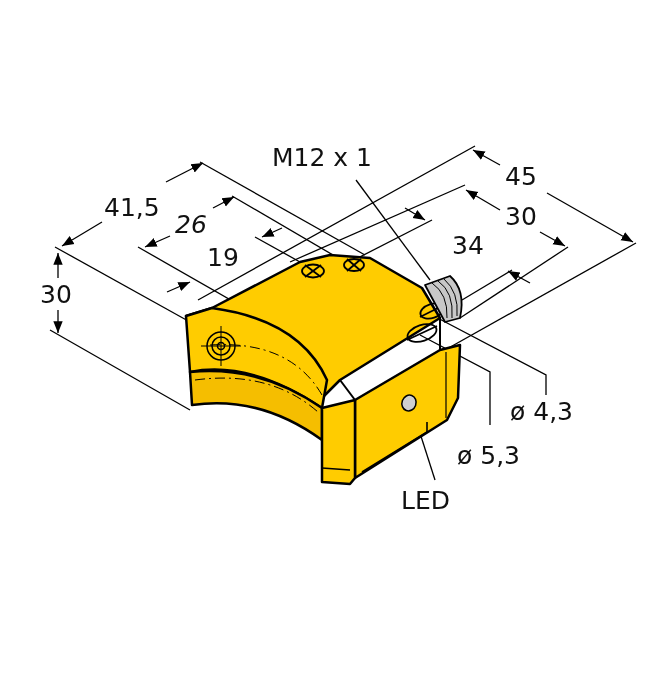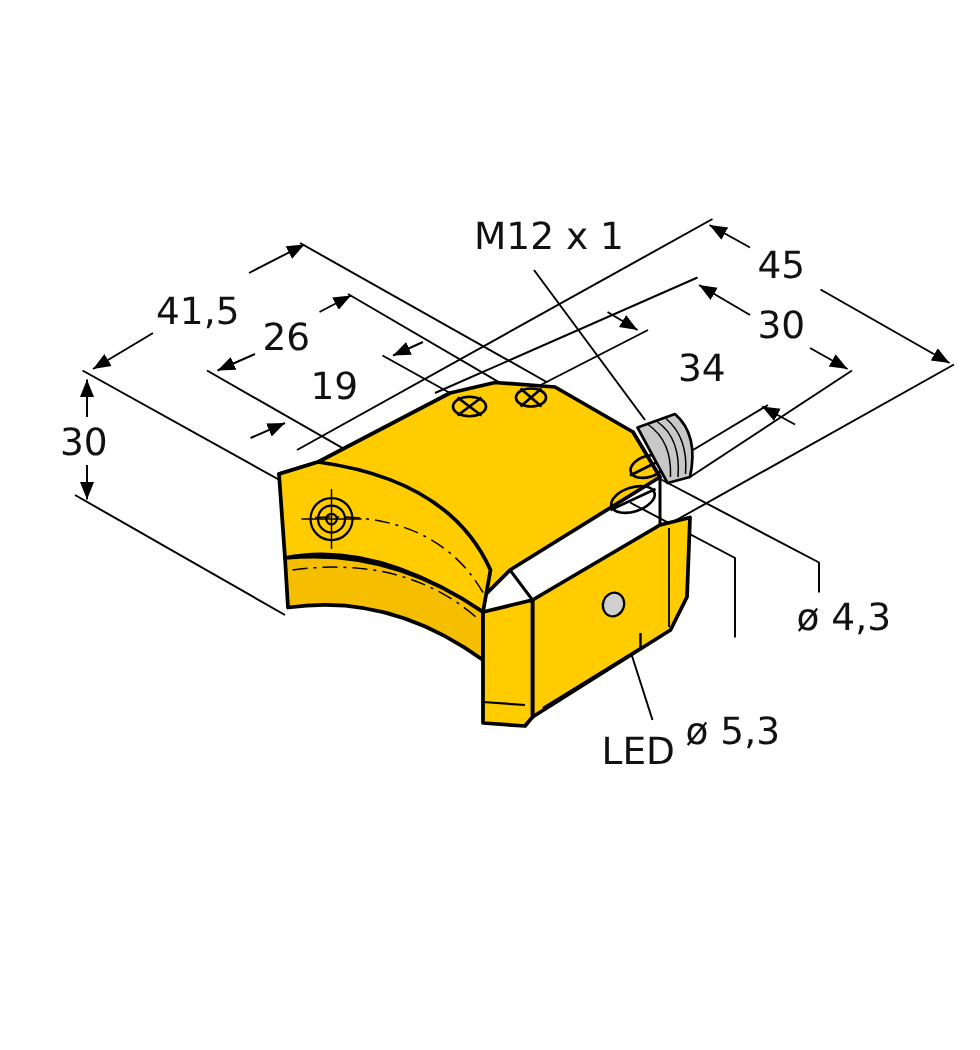--- a/index.html
+++ b/index.html
@@ -111,22 +111,22 @@
       <path d="M432,283 Q448,294 447,318" fill="none" stroke-width="1"></path>
       <path d="M438,281 Q454,292 452,318" fill="none" stroke-width="1"></path>
       <path d="M444,279 Q459,292 457,316" fill="none" stroke-width="1"></path>
     </g>
 
     <ellipse cx="409" cy="403" rx="7" ry="8" transform="rotate(20 409 403)" fill="#CFCFCF" stroke-width="1.5"></ellipse>
   </g>
 </svg>
 
 <span class="dim-label" style="left:104px;top:195px;">41,5</span>
-<span class="dim-label" style="left:175px;top:212px;">26</span>
+<span class="dim-label" style="left:175px;top:212px;font-style:italic;">26</span>
 <span class="dim-label" style="left:207px;top:245px;text-align:right;">19</span>
 <span class="dim-label" style="left:40px;top:282px;">30</span>
-<span class="dim-label" style="left:272px;top:145px;margin-left:44px;">M12 x 1</span>
+<span class="dim-label" style="left:272px;top:145px;">M12 x 1</span>
 <span class="dim-label" style="left:505px;top:164px;">45</span>
 <span class="dim-label" style="left:505px;top:204px;">30</span>
 <span class="dim-label" style="left:452px;top:233px;">34</span>
-<span class="dim-label" style="left:510px;top:399px;margin-left:21px;">ø 4,3</span>
-<span class="dim-label" style="left:457px;top:443px;margin-top:32px;">ø 5,3</span>
+<span class="dim-label" style="left:510px;top:399px;">ø 4,3</span>
+<span class="dim-label" style="left:457px;top:443px;">ø 5,3</span>
 <span class="dim-label" style="left:401px;top:488px;">LED</span>
 
 </body></html>

